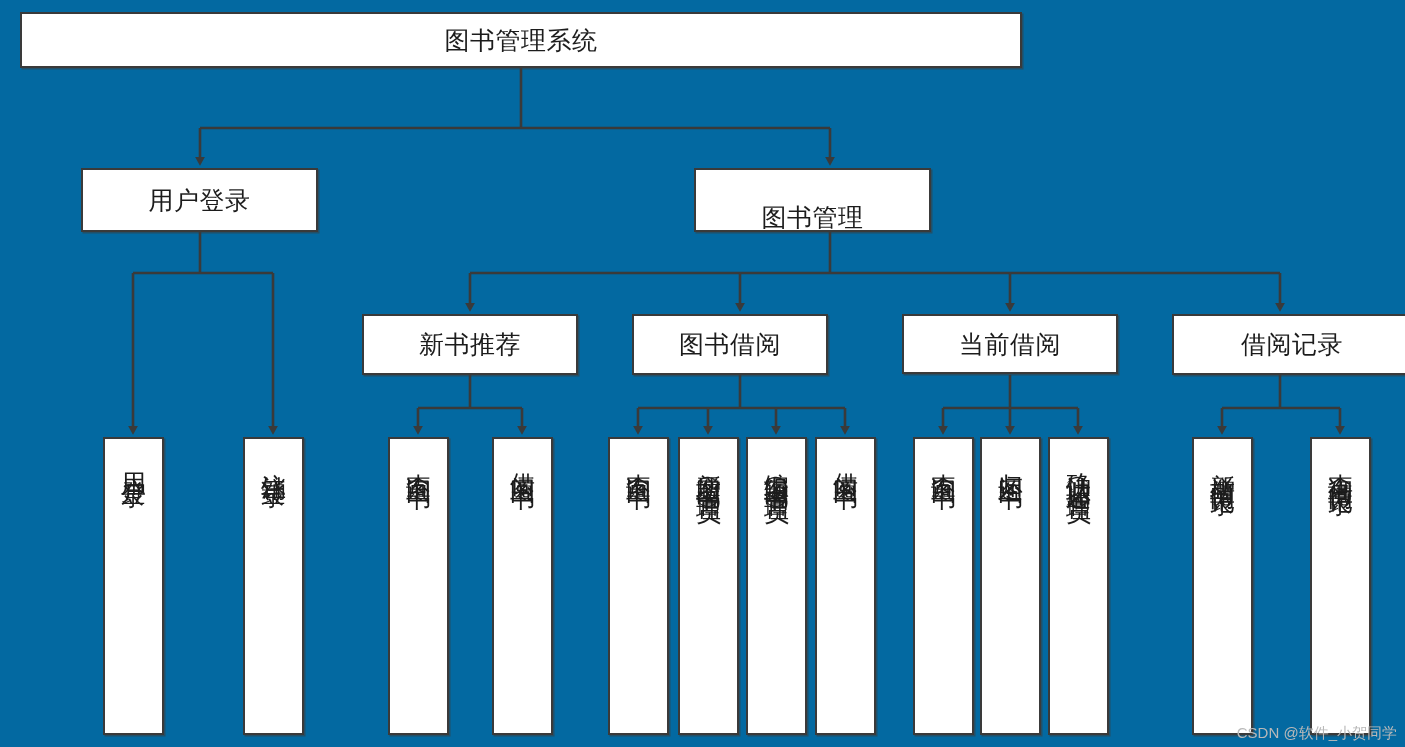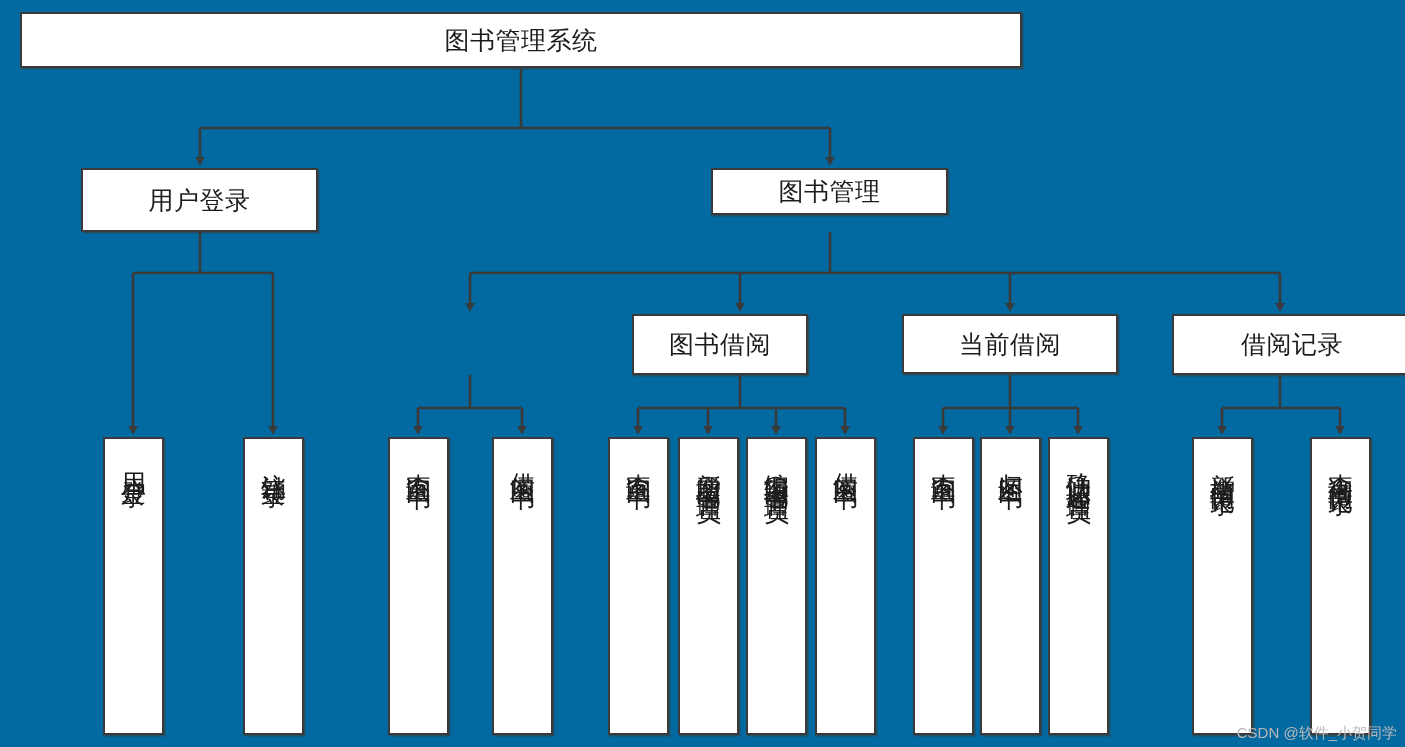--- a/index.html
+++ b/index.html
@@ -135,26 +135,29 @@
   </svg>
 
   <div class="node node-h root" style="left:20px; top:12px; width:1002px; height:56px;">
     <span class="node-label">图书管理系统</span>
   </div>
 
   <div class="node node-h" style="left:81px; top:168px; width:237px; height:64px;">
     <span class="node-label">用户登录</span>
   </div>
 
-  <div class="node node-h" style="left:711px; top:168px; width:237px; height:47px;">
+  <div class="node node-h" style="left:694px; top:168px; width:237px; height:64px;align-items:flex-end;">
     <span class="node-label">图书管理</span>
   </div>
 
-
-  <div class="node node-h" style="left:632px; top:314px; width:176px; height:61px;">
+  <div class="node node-h" style="left:362px; top:314px; width:216px; height:61px;">
+    <span class="node-label">新书推荐</span>
+  </div>
+
+  <div class="node node-h" style="left:632px; top:314px; width:196px; height:61px;">
     <span class="node-label">图书借阅</span>
   </div>
 
   <div class="node node-h" style="left:902px; top:314px; width:216px; height:60px;">
     <span class="node-label">当前借阅</span>
   </div>
 
   <div class="node node-h" style="left:1172px; top:314px; width:240px; height:61px;">
     <span class="node-label">借阅记录</span>
   </div>

